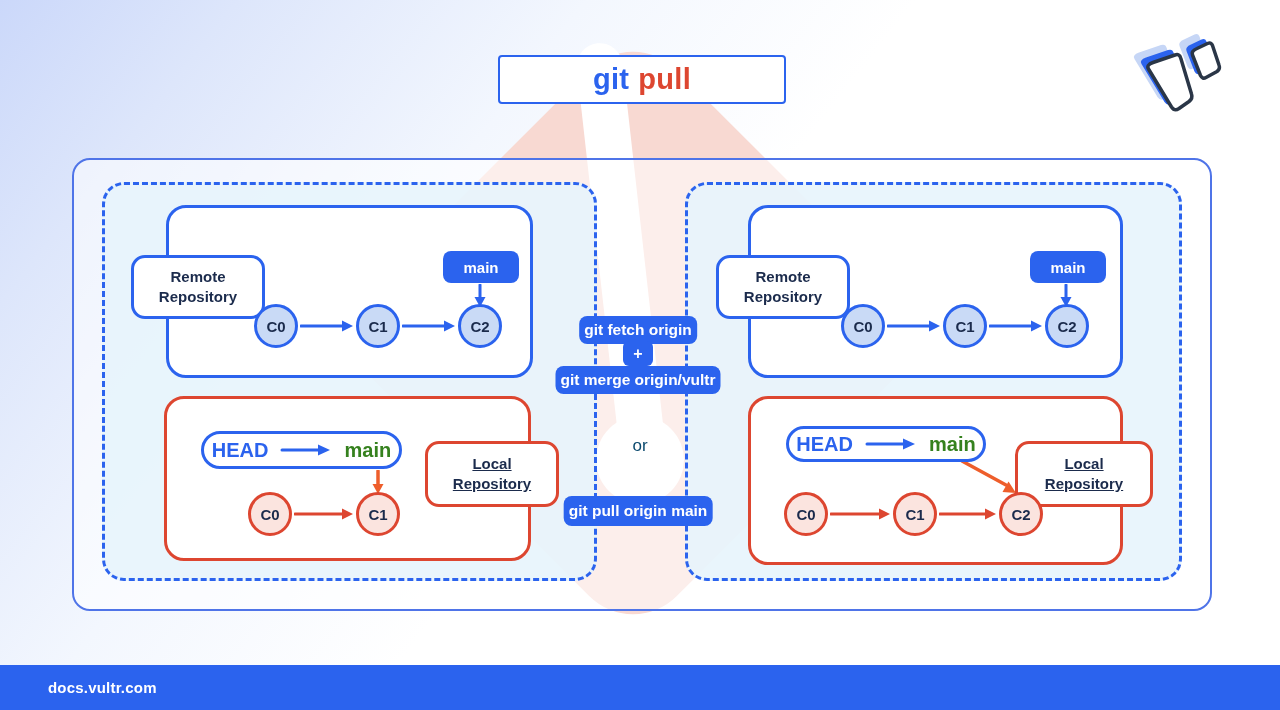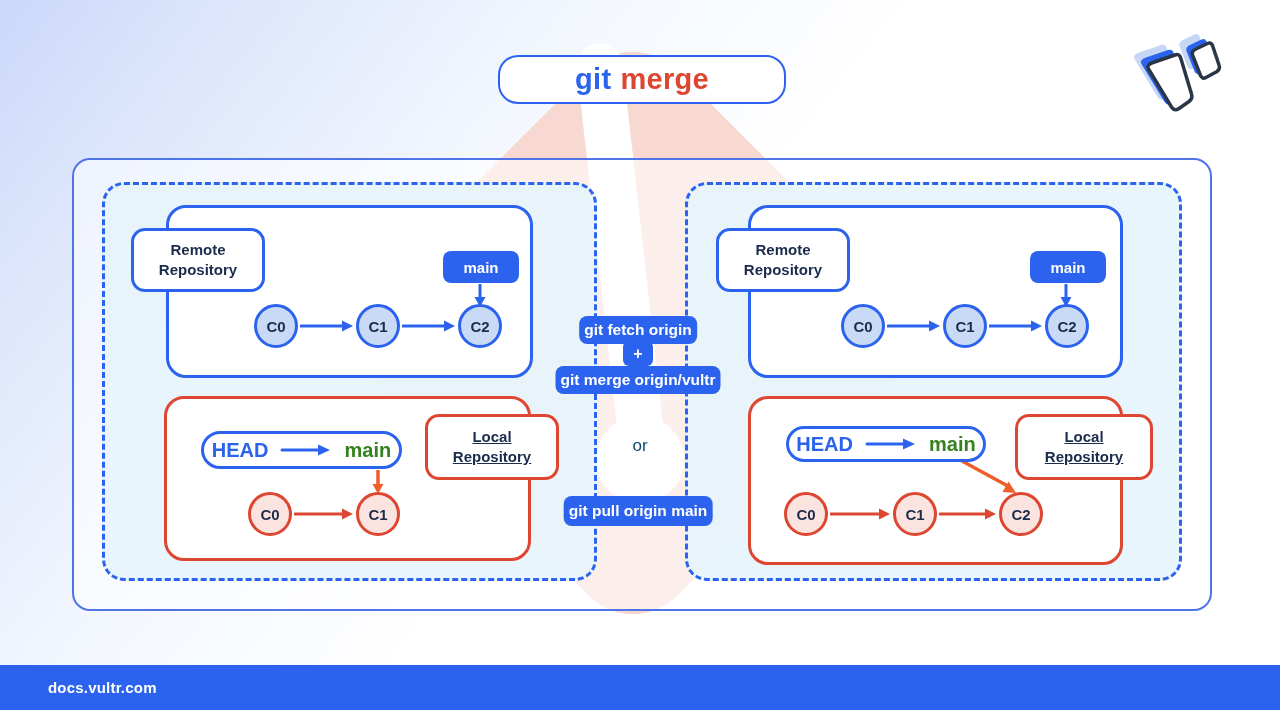--- a/index.html
+++ b/index.html
@@ -8,21 +8,21 @@
     font-family:"Liberation Sans","DejaVu Sans",sans-serif;
     background:linear-gradient(128deg,var(--bg-corner) 0%,#dde6fb 13%,#f3f7fe 32%,#ffffff 50%);
     position:relative;
   }
   .abs{position:absolute;}
   
   #watermark{left:0;top:0;z-index:1;}
   
   .title-box{
     left:498px;top:55px;width:284px;height:45px;z-index:6;
-    background:#fff;border:2.5px solid var(--blue);border-radius:20px;
+    background:#fff;border:2.5px solid var(--blue);border-radius:4px;
     display:flex;align-items:center;justify-content:center;gap:9px;
     font-size:29px;font-weight:bold;letter-spacing:.3px;
   }
   .title-git{color:var(--blue);} .title-pull{color:var(--red);}
   
   #logo{left:1126px;top:24px;z-index:6;}
   
   .container{
     left:72px;top:158px;width:1136px;height:449px;z-index:2;
     background:rgba(255,255,255,.55);
@@ -34,21 +34,21 @@
     border:3px dashed var(--blue);border-radius:22px;
     box-sizing:border-box;
   }
   #panel-left{left:102px;} #panel-right{left:685px;width:497px;}
   .repo-box{background:#fff;border-radius:20px;box-sizing:border-box;}
   .repo-blue{border:3px solid var(--blue);}
   .repo-red{border:3px solid var(--red);text-decoration:underline;}
   .repo-label{
     background:#fff;border-radius:14px;box-sizing:border-box;z-index:4;
     display:flex;flex-direction:column;align-items:center;justify-content:center;
-    font-size:15px;font-weight:bold;color:var(--navy);line-height:1.35;text-align:center;
+    font-size:15px;font-weight:bold;color:var(--navy);line-height:1.35;text-align:center;margin-top:27px;
   }
   .branch-badge{
     background:var(--blue);color:#fff;border-radius:8px;
     display:flex;align-items:center;justify-content:center;
     font-size:15px;font-weight:bold;z-index:4;
   }
   .commit{
     width:44px;height:44px;border-radius:50%;box-sizing:border-box;
     display:flex;align-items:center;justify-content:center;
     font-size:15px;font-weight:bold;color:var(--navy);z-index:4;
@@ -97,21 +97,21 @@
 <svg id="watermark" class="abs" width="1280" height="710" viewBox="0 0 1280 710">
   <g>
     <rect x="-217" y="-217" width="434" height="434" rx="62" transform="translate(633,333) rotate(45)" fill="var(--watermark)"></rect>
     <rect x="-23" y="-205" width="46" height="410" rx="23" transform="translate(620,247) rotate(-6.4)" fill="#ffffff"></rect>
     <circle cx="640" cy="460" r="44" fill="#ffffff"></circle>
   </g>
 </svg>
 
 <div class="abs title-box">
   <span class="title-git">git</span>
-  <span class="title-pull">merge</span>
+  <span class="title-pull">pull</span>
 </div>
 
 <svg id="logo" class="abs" width="100" height="95" viewBox="0 0 100 95">
   <g stroke-linejoin="round">
 
     <g>
       <path transform="translate(-14,-10)" fill="var(--logo-light)" d="M 27 38.5 L 49 31 Q 53.5 29.5 54.7 34 L 65.5 70 Q 67 74.5 63 77.5 L 53 84.5 Q 48.5 87.5 45.5 83 L 22.5 45 Q 20 41 27 38.5 Z"></path>
       <path transform="translate(-7,-5)" fill="var(--blue)" d="M 27 38.5 L 49 31 Q 53.5 29.5 54.7 34 L 65.5 70 Q 67 74.5 63 77.5 L 53 84.5 Q 48.5 87.5 45.5 83 L 22.5 45 Q 20 41 27 38.5 Z"></path>
       <path fill="#ffffff" stroke="var(--logo-outline)" stroke-width="3.5" d="M 27 38.5 L 49 31 Q 53.5 29.5 54.7 34 L 65.5 70 Q 67 74.5 63 77.5 L 53 84.5 Q 48.5 87.5 45.5 83 L 22.5 45 Q 20 41 27 38.5 Z"></path>
     </g>

